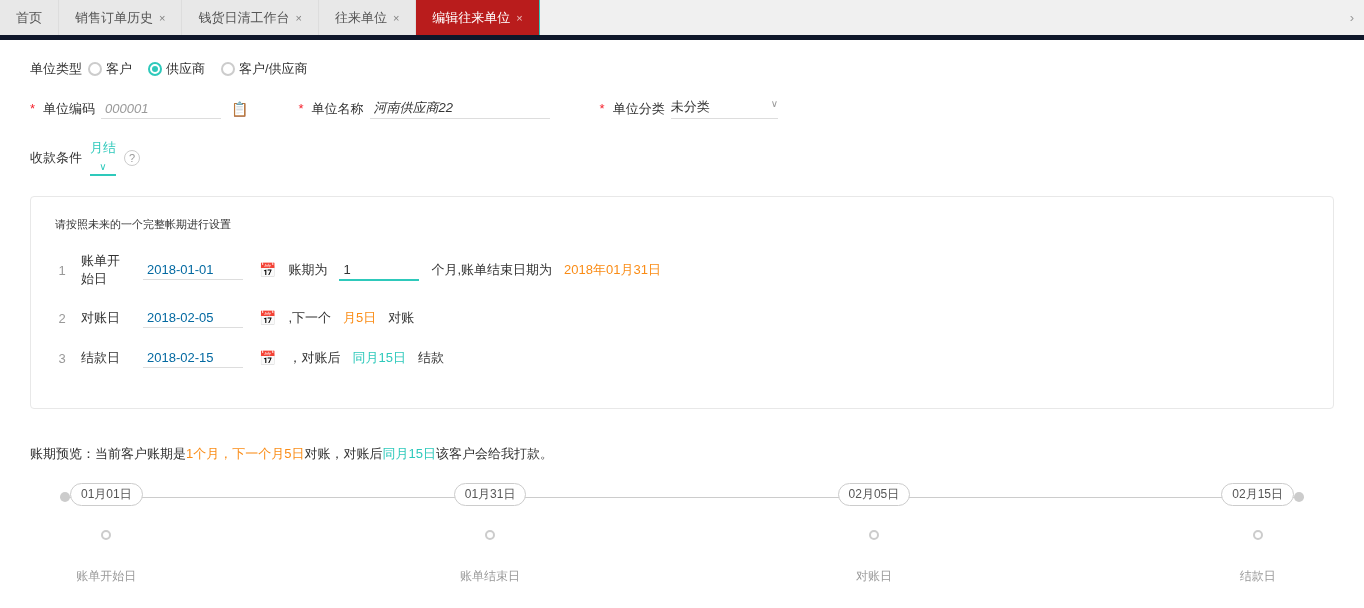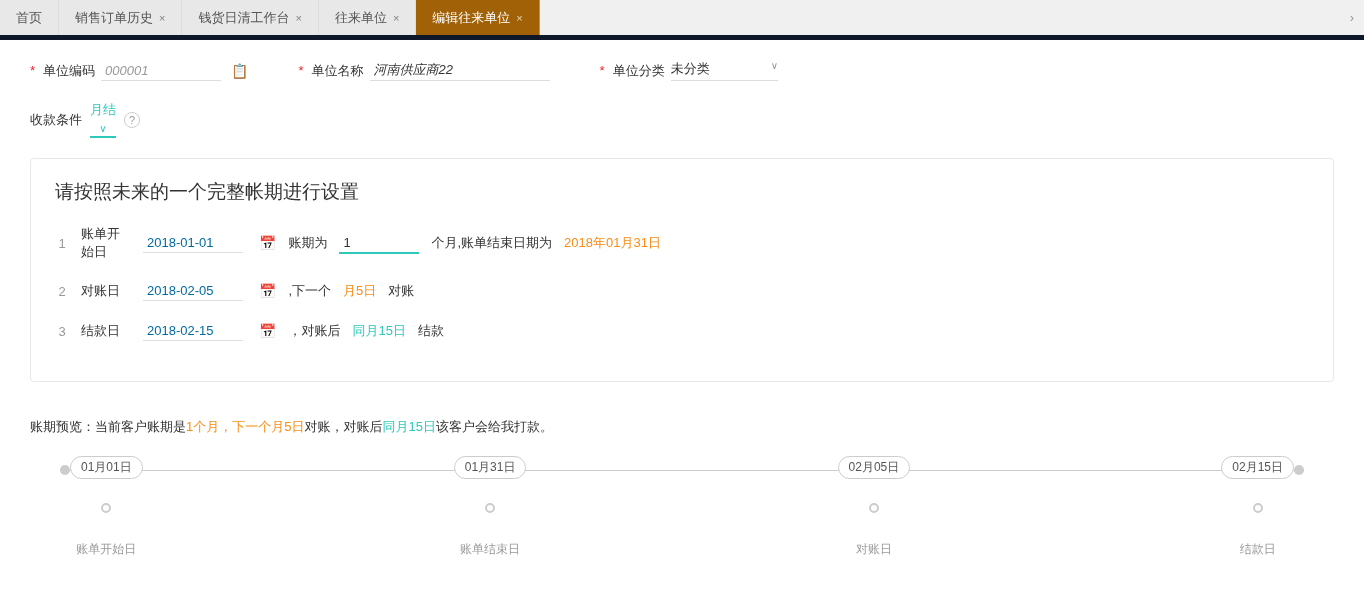--- a/index.html
+++ b/index.html
@@ -20,21 +20,21 @@
       padding: 0 16px;
       cursor: pointer;
       font-size: 13px;
       color: #555;
       border-right: 1px solid #ddd;
       gap: 6px;
       background: #e8e8e8;
       white-space: nowrap;
     }
     .tab.active {
-      background: #a16207;
+      background: #b91c1c;
       color: #fff;
       border-right: 1px solid #2ec9bb;
     }
     .tab .close-btn {
       font-size: 11px;
       cursor: pointer;
       opacity: 0.7;
     }
     .tab.active .close-btn { color: #fff; }
     .tab-more {
@@ -184,21 +184,21 @@
 
     
     .period-box {
       border: 1px solid #e8e8e8;
       border-radius: 4px;
       padding: 20px 24px;
       margin-bottom: 20px;
     }
     .period-title {
       color: #333;
-      font-size: 19px;
+      font-size: 11px;
       margin-bottom: 20px;
     }
 
     .period-row {
       display: flex;
       align-items: center;
       gap: 12px;
       margin-bottom: 20px;
     }
     .period-num {
@@ -323,20 +323,39 @@
     <span>编辑往来单位</span>
     <span class="close-btn">×</span>
   </div>
   <div class="tab-more">
     <span>›</span>
   </div>
 </div>
 
 <div class="main-content">
 
+  <div class="form-row">
+    <div class="form-group">
+      <span class="form-label">单位类型</span>
+      <div class="radio-group">
+        <div class="radio-item">
+          <span class="radio-circle"></span>
+          <span>客户</span>
+        </div>
+        <div class="radio-item">
+          <span class="radio-circle checked"></span>
+          <span>供应商</span>
+        </div>
+        <div class="radio-item">
+          <span class="radio-circle"></span>
+          <span>客户/供应商</span>
+        </div>
+      </div>
+    </div>
+  </div>
 
   <div class="form-row">
     <div class="form-group">
       <span class="required-star">*</span>
       <span class="form-label">单位编码</span>
       <input class="input-field code" type="text" value="000001" style="">
       <span class="icon-calendar">📋</span>
     </div>
     <div class="form-group" style="margin-left: 30px;">
       <span class="required-star">*</span>

